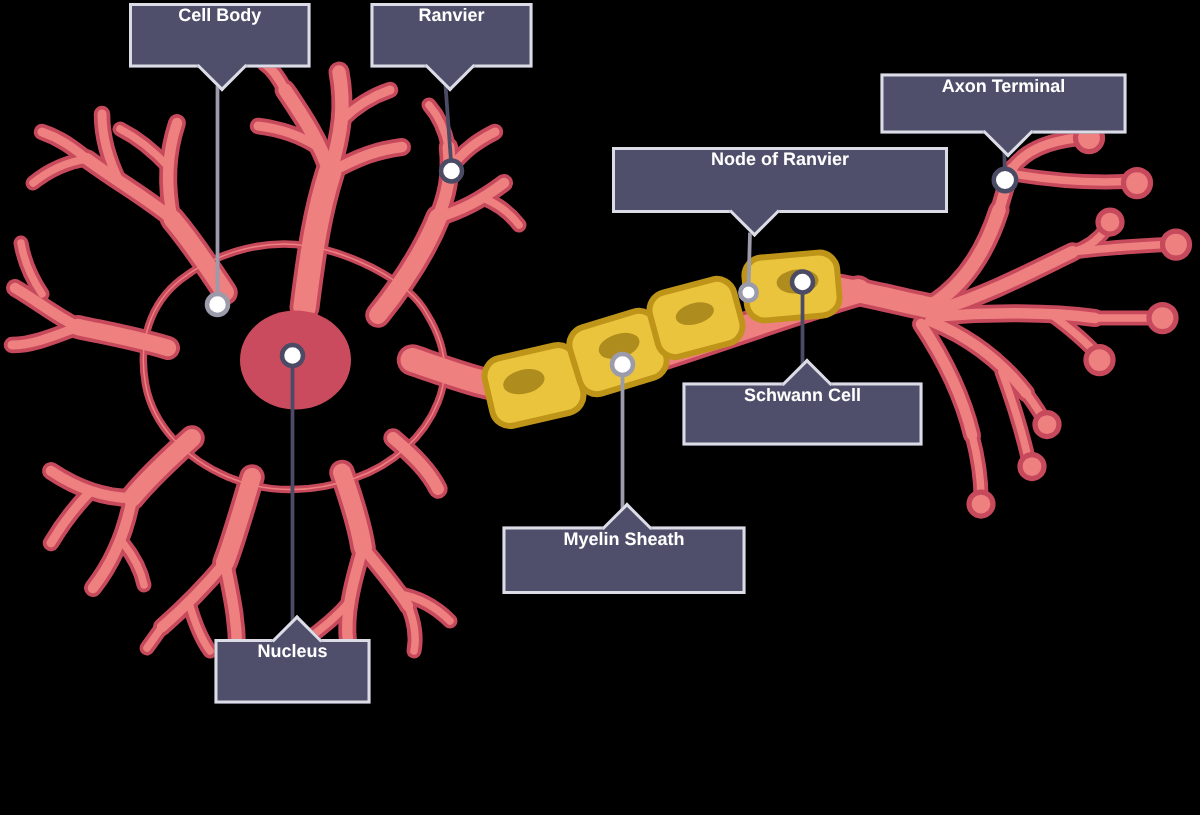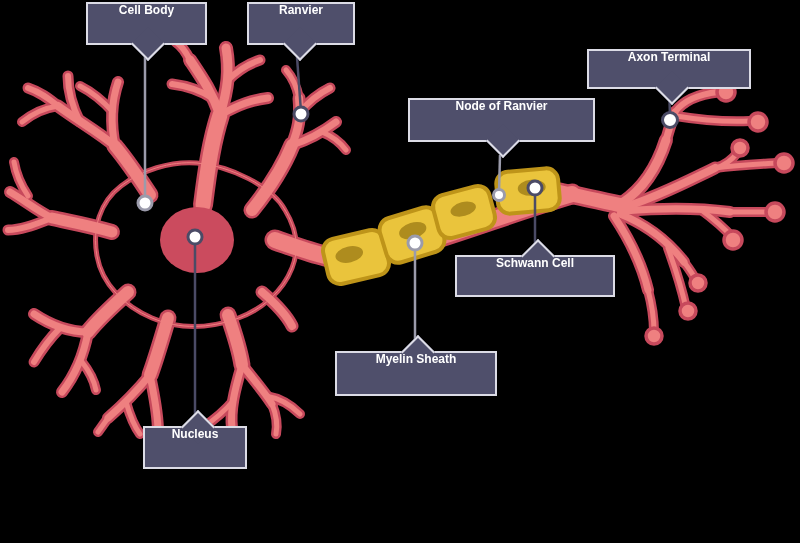--- a/index.html
+++ b/index.html
@@ -303,21 +303,21 @@
   <div class="plate" style="left:247px;top:2px;width:108px;height:43px;">
     <span class="tri down" style="left:39px;"></span>
     <span class="txt">Ranvier</span>
   </div>
 
   <div class="plate" style="left:587px;top:28px;width:164px;height:40px;margin-top:21px;">
     <span class="tri down" style="left:71px;"></span>
     <span class="txt">Axon Terminal</span>
   </div>
 
-  <div class="plate" style="left:408px;top:98px;width:187px;height:44px;">
+  <div class="plate" style="left:408px;top:98px;width:224px;height:44px;">
     <span class="tri down" style="left:81px;"></span>
     <span class="txt">Node of Ranvier</span>
   </div>
 
   <div class="plate" style="left:455px;top:255px;width:160px;height:42px;">
     <span class="tri up" style="left:69px;"></span>
     <span class="txt">Schwann Cell</span>
   </div>
 
   <div class="plate" style="left:335px;top:351px;width:162px;height:45px;">

